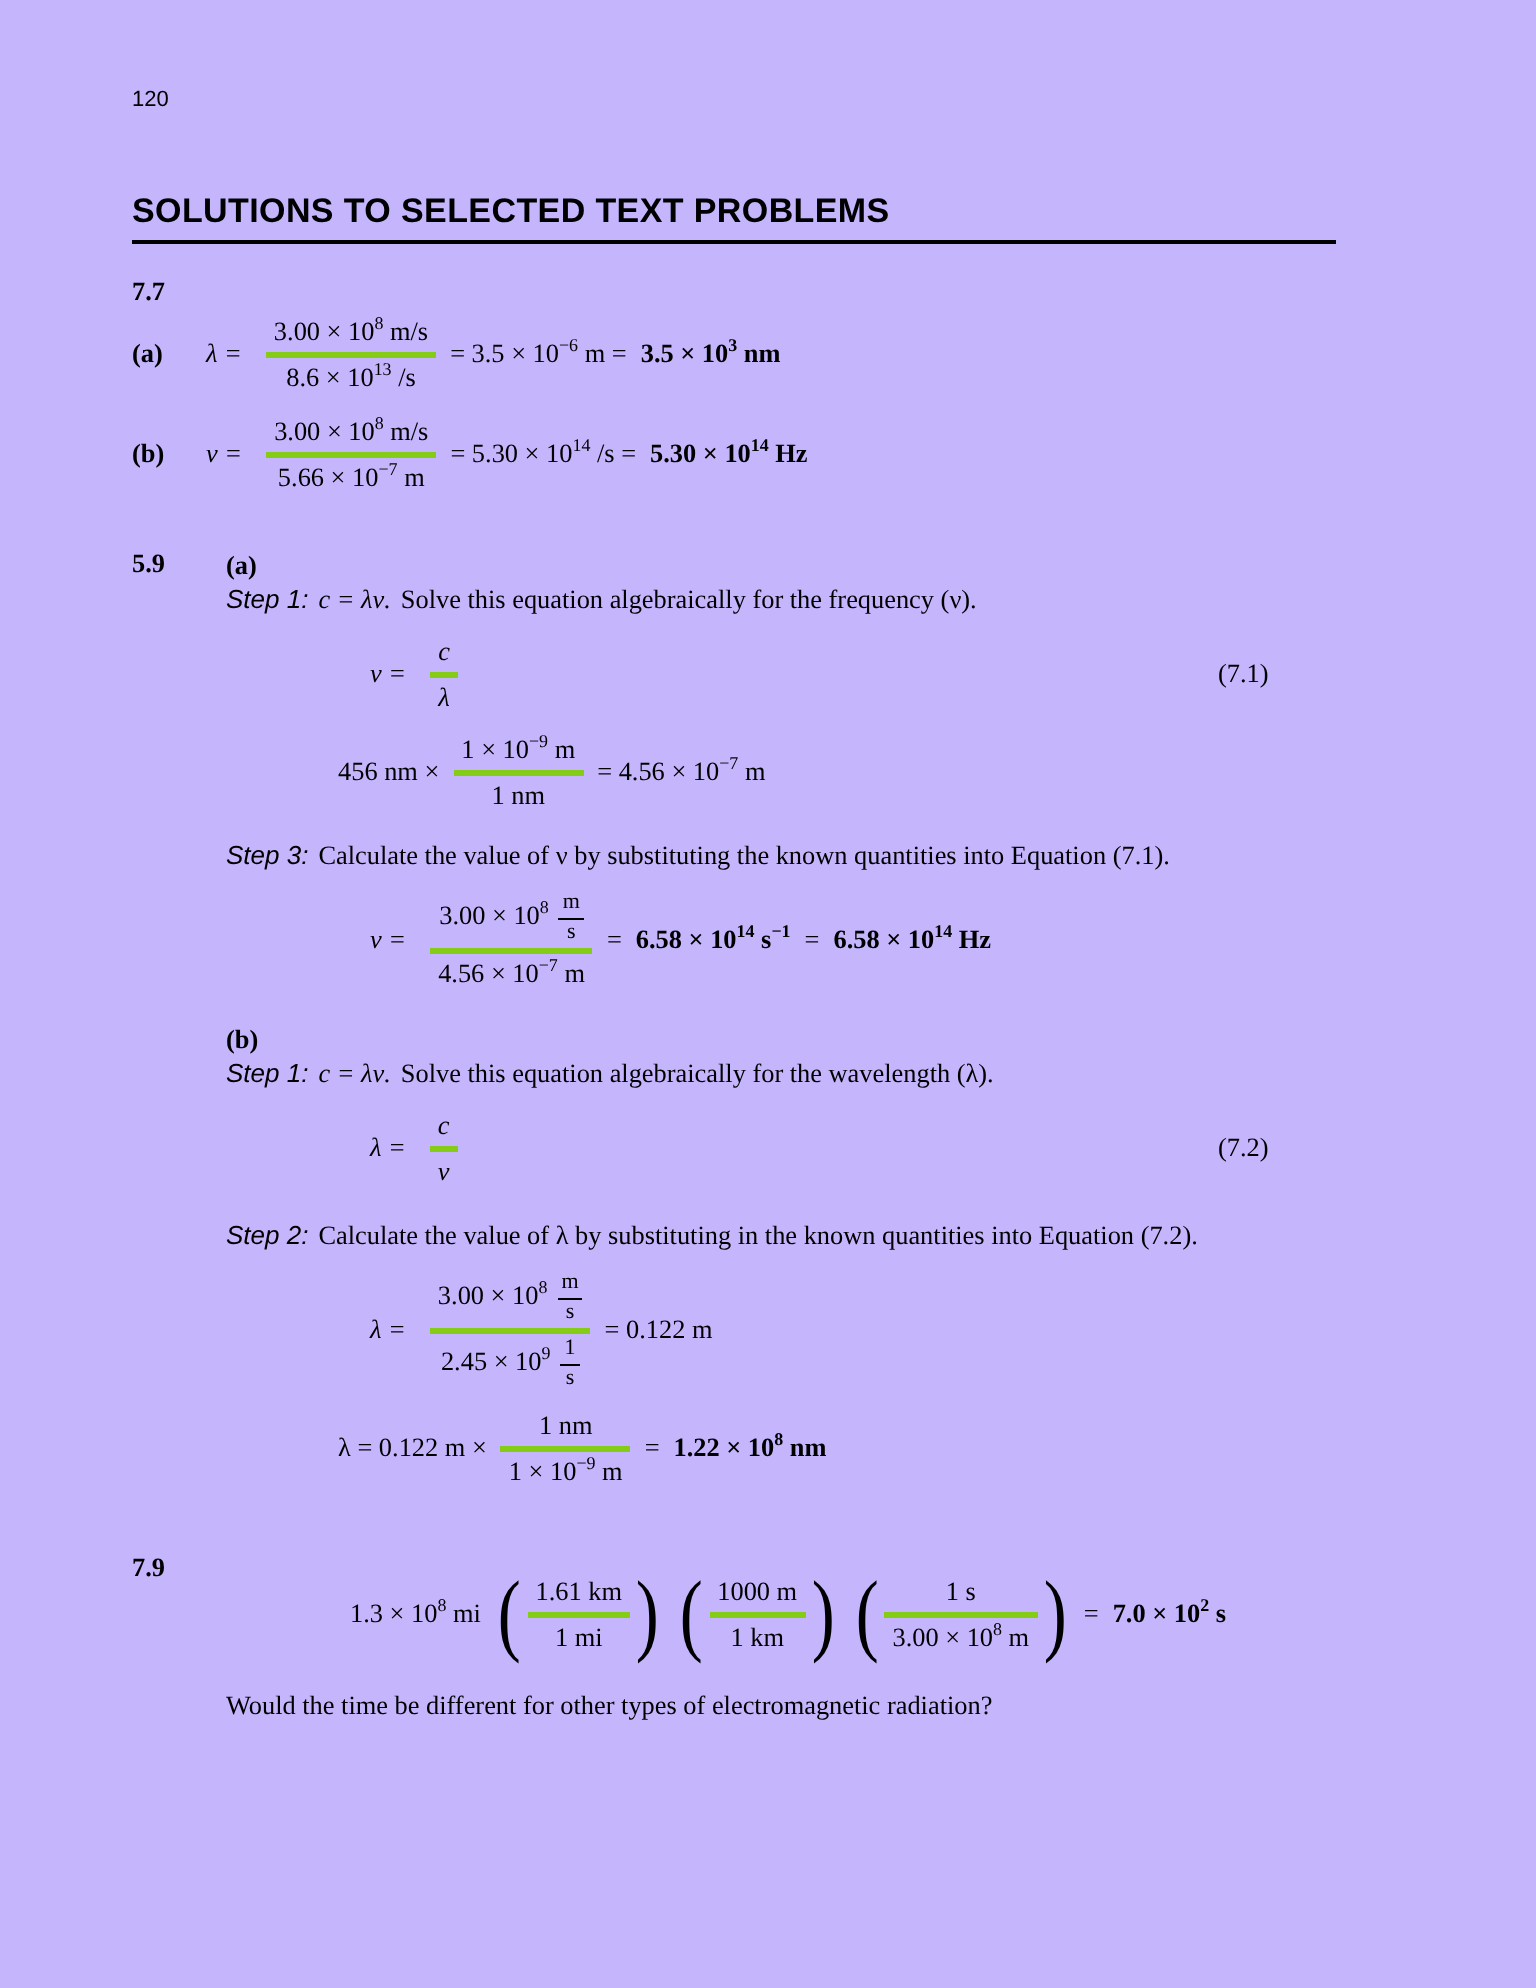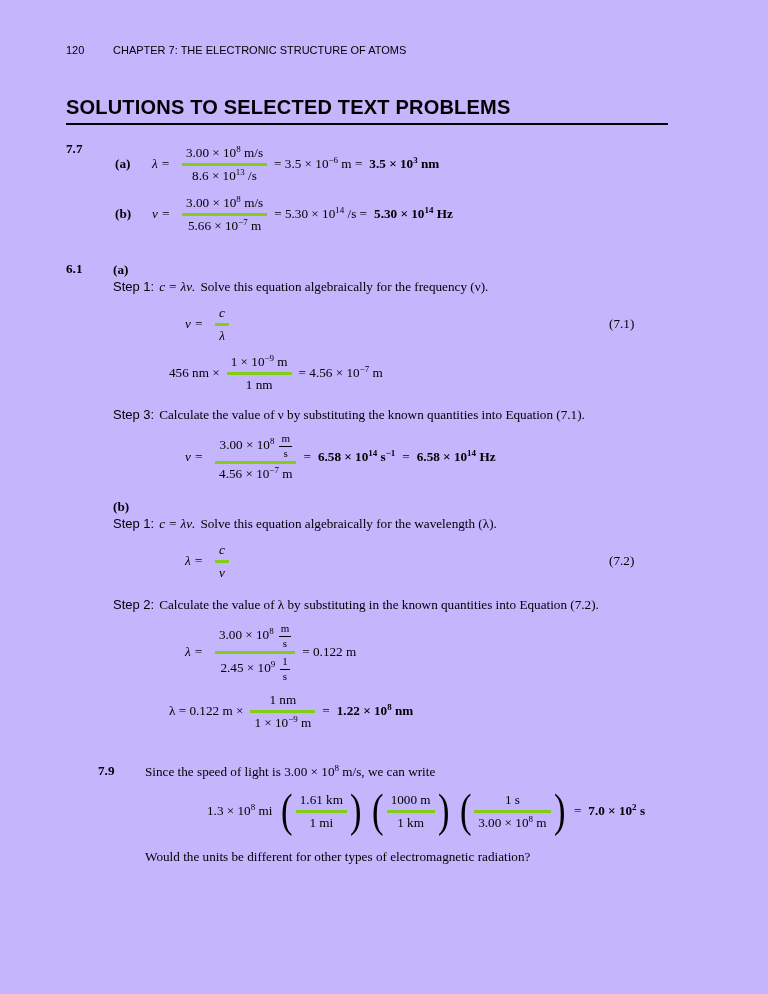--- a/index.html
+++ b/index.html
@@ -17,35 +17,36 @@
   }
   
   .hdr { display:flex; font-family:"Liberation Sans", sans-serif; font-size:11px; color:#000; }
   .hdr .pagenum { width:47px; }
   
   .sect-title {
     margin-top:40px;
     width:602px;
     font-family:"Liberation Sans", sans-serif;
     font-weight:bold;
-    font-size:20px;
+    font-size:17px;
     letter-spacing:0.2px;
     padding-bottom:4px;
     border-bottom:2px solid #000;
   }
   
   .prob { display:flex; align-items:flex-start; }
   .pnum { width:47px; font-weight:bold; flex:none; }
   .pnum77 { width:49px; font-weight:bold; flex:none; }
   .pletter { width:30px; font-weight:bold; flex:none; }
   .pbody { flex:1; position:relative; }
   .bold { font-weight:bold; }
   .lbl { font-weight:bold; }
   .steplabel {
     font-family:"Liberation Sans", sans-serif;
+    font-style:italic;
     font-size:13px;
     margin-right:5px;
   }
   .mvar { font-style:italic; margin-right:5px; }
   .stepline { line-height:17px; }
   
   .eqrow { display:flex; align-items:center; gap:7px; position:relative; }
   .frac { display:inline-block; text-align:center; vertical-align:middle; }
   .frac .top { display:block; border-bottom:3px solid #84cc16; padding:1px 4px 2px 4px; }
   .frac .bot { display:block; padding:2px 4px 0 4px; }
@@ -57,42 +58,41 @@
   .ufrac .ub { padding:1px 2px 0 2px; }
   sup { font-size:68%; line-height:0; }
   .eqtag { position:absolute; left:424px; top:50%; transform:translateY(-50%); }
   .bigp {
     font-family:"Liberation Serif", serif;
     font-size:46px; font-weight:400; line-height:0;
     display:inline-block; transform:scaleX(0.75);
   }
   .pgroup { display:inline-flex; align-items:center; gap:1px; }
   
-  .mt-p77 { margin-top:16px; }
+  .mt-p77 { margin-top:16px;flex-direction:column; }
   .row77 { min-height:46px; }
   .row77 + .row77 { margin-top:4px; }
   .mt-p78 { margin-top:24px; }
   .eq71row { margin:9px 0 9px 72px; }
   .eqconvrow { margin:8px 0 8px 56px; }
   .eqnurow { margin:9px 0 9px 72px; }
   .steps2 { margin-top:15px; }
   .steps3 { margin-top:13px; }
   .bsect { margin-top:16px; }
-  .mt-p79 { margin-top:24px;margin-left:32px; }
+  .mt-p79 { margin-top:24px; }
   .p79eq { margin:11px 0 11px 62px; }
   .p79q { margin-top:17px; }
 </style>
 </head>
 <body>
 
 <div class="page">
 
   <div class="hdr">
     <span class="pagenum">120</span>
-    <span>CHAPTER 7:  THE ELECTRONIC STRUCTURE OF ATOMS</span>
   </div>
 
   <div class="sect-title">SOLUTIONS TO SELECTED TEXT PROBLEMS</div>
 
   <div class="prob mt-p77">
     <span class="pnum77">7.7</span>
     <div class="pbody">
       <div class="eqrow row77">
         <span class="pletter">(a)</span>
         <span class="mvar">λ =</span>
@@ -110,21 +110,21 @@
           <span class="top">3.00 × 10<sup>8</sup> m/s</span>
           <span class="bot">5.66 × 10<sup>−7</sup> m</span>
         </span>
         <span>= 5.30 × 10<sup>14</sup> /s =</span>
         <span class="bold">5.30 × 10<sup>14</sup> Hz</span>
       </div>
     </div>
   </div>
 
   <div class="prob mt-p78">
-    <span class="pnum">6.1</span>
+    <span class="pnum">5.9</span>
     <div class="pbody">
 
       <div class="stepline lbl">(a)</div>
       <div class="stepline">
         <span class="steplabel">Step 1:</span><span class="mvar">c = λν.</span><span>Solve this equation algebraically for the frequency (ν).</span>
       </div>
 
       <div class="eqrow eq71row">
         <span class="mvar">ν =</span>
         <span class="frac">
@@ -206,21 +206,20 @@
         <span>=</span>
         <span class="bold">1.22 × 10<sup>8</sup> nm</span>
       </div>
 
     </div>
   </div>
 
   <div class="prob mt-p79">
     <span class="pnum">7.9</span>
     <div class="pbody">
-      <div class="stepline">Since the speed of light is 3.00 × 10<sup>8</sup> m/s, we can write</div>
 
       <div class="eqrow p79eq">
         <span>1.3 × 10<sup>8</sup> mi</span>
         <span class="pgroup">
           <span class="bigp">(</span>
           <span class="frac">
             <span class="top">1.61 km</span>
             <span class="bot">1 mi</span>
           </span>
           <span class="bigp">)</span>
@@ -238,17 +237,17 @@
           <span class="frac">
             <span class="top">1 s</span>
             <span class="bot">3.00 × 10<sup>8</sup> m</span>
           </span>
           <span class="bigp">)</span>
         </span>
         <span>=</span>
         <span class="bold">7.0 × 10<sup>2</sup> s</span>
       </div>
 
-      <div class="stepline p79q">Would the units be different for other types of electromagnetic radiation?</div>
+      <div class="stepline p79q">Would the time be different for other types of electromagnetic radiation?</div>
     </div>
   </div>
 
 </div>
 
 </body></html>

